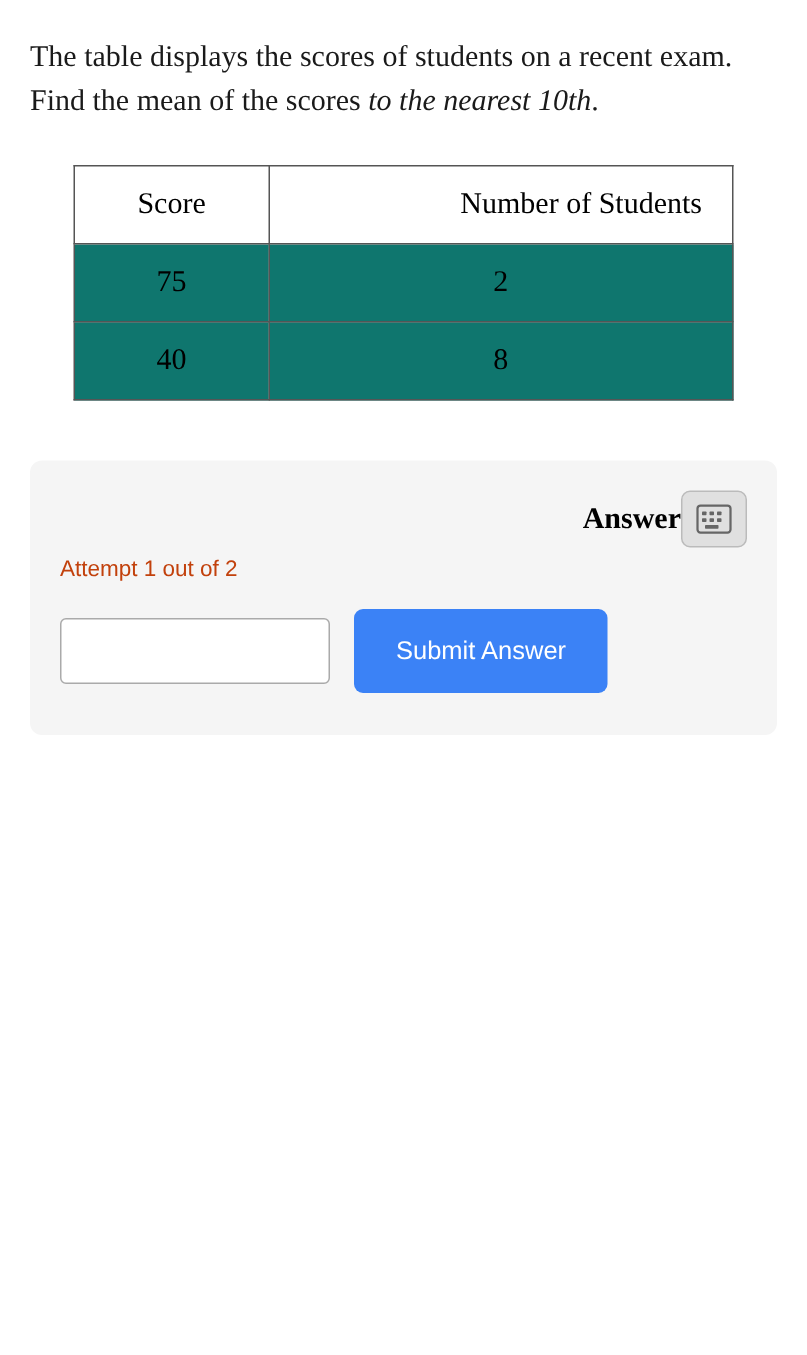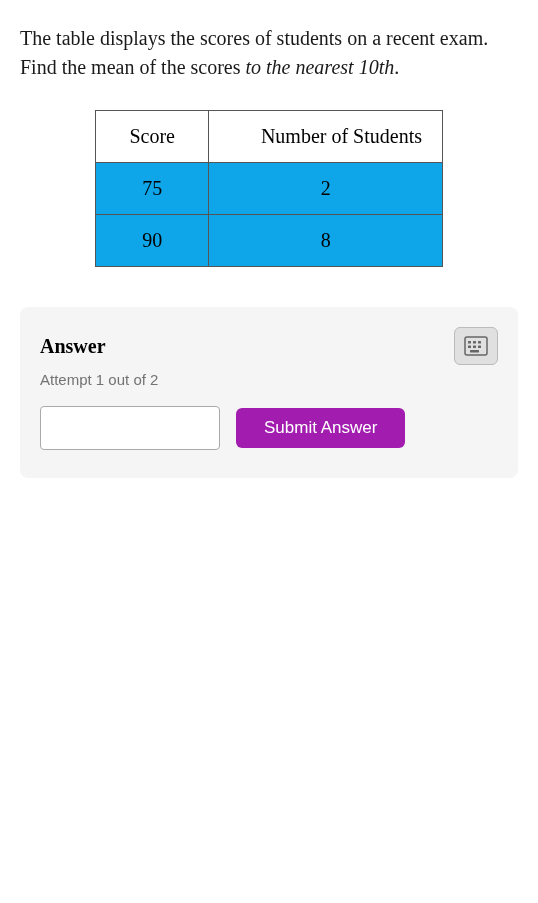--- a/index.html
+++ b/index.html
@@ -37,21 +37,21 @@
     }
 
     .table-wrapper {
       display: flex;
       justify-content: center;
       margin-bottom: 32px;
     }
 
     table {
       border-collapse: collapse;
-      width: 348px;
+      width: 440px;
     }
 
     table th, table td {
       border: 1.5px solid #555;
       padding: 14px 20px;
       text-align: center;
       font-size: 20px;
     }
 
     table th {
@@ -63,33 +63,33 @@
     table th:first-child {
       width: 130px;
     }
 
     table th:last-child {
       width: 310px;
       text-align: right;
     }
 
     table td {
-      background: #0ea5e9;
+      background: #0f766e;
     }
 
     .answer-section {
       background: #f5f5f5;
       border-radius: 8px;
       padding: 20px 20px 28px 20px;
       margin-top: 8px;
     }
 
     .answer-header {
       display: flex;
-      justify-content: space-between;
+      justify-content: flex-end;
       align-items: center;
       margin-bottom: 6px;
     }
 
     .answer-label {
       font-weight: bold;
       font-size: 20px;
       font-family: Georgia, serif;
     }
 
@@ -101,21 +101,21 @@
       border-radius: 6px;
       display: flex;
       align-items: center;
       justify-content: center;
       cursor: pointer;
       font-size: 18px;
     }
 
     .attempt-text {
       font-size: 15px;
-      color: #737373;
+      color: #c2410c;
       font-family: Arial, sans-serif;
       margin-bottom: 18px;
     }
 
     .answer-input-row {
       display: flex;
       align-items: center;
       gap: 16px;
     }
 
@@ -124,23 +124,23 @@
       height: 44px;
       border: 1.5px solid #aaa;
       border-radius: 4px;
       font-size: 18px;
       padding: 6px 10px;
       background: #fff;
       font-family: Georgia, serif;
     }
 
     .submit-button {
-      height: 40px;
+      height: 56px;
       padding: 0 28px;
-      background: #a21caf;
+      background: #3b82f6;
       color: #fff;
       border: none;
       border-radius: 6px;
       font-size: 17px;
       font-family: Arial, sans-serif;
       cursor: pointer;
       white-space: nowrap;
     }
   </style>
 </head>
@@ -159,21 +159,21 @@
           <th>Score</th>
           <th>Number of Students</th>
         </tr>
       </thead>
       <tbody id="table-body">
       <tr>
             <td>75</td>
             <td>2</td>
           </tr>
           <tr>
-            <td>90</td>
+            <td>40</td>
             <td>8</td>
           </tr>
         </tbody>
     </table>
   </div>
 
   <div class="answer-section">
     <div class="answer-header">
       <span class="answer-label">Answer</span>
       <button class="keyboard-button" title="Keyboard">

